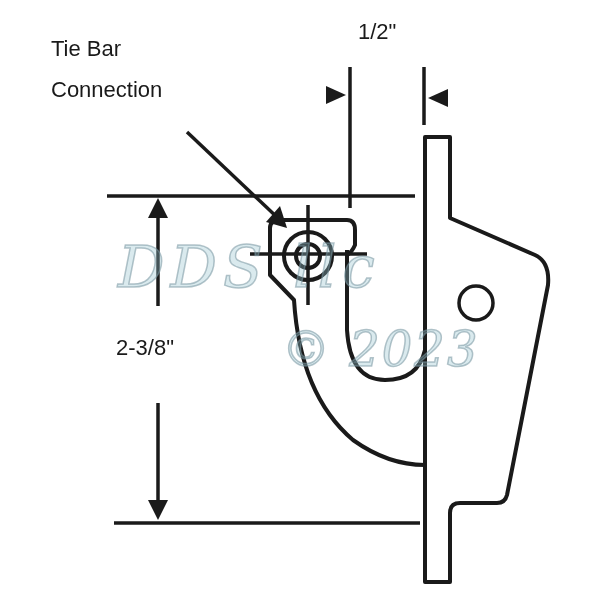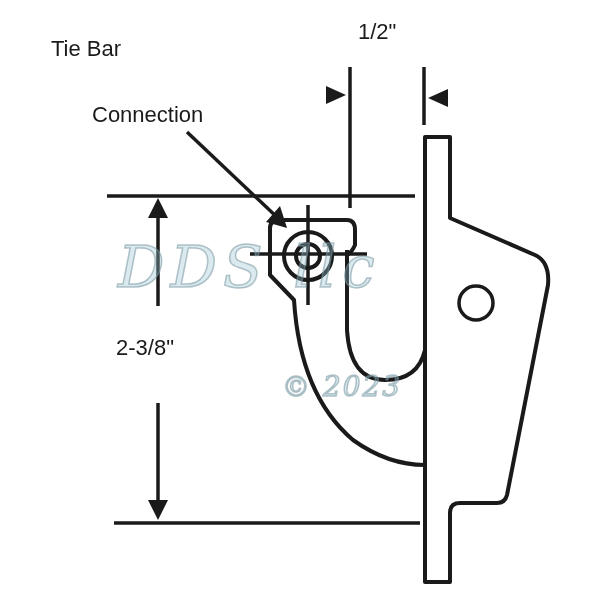--- a/index.html
+++ b/index.html
@@ -44,18 +44,18 @@
   <g fill="#1a1a1a" stroke="none">
     <polygon points="158,198 148,218 168,218"></polygon>
     <polygon points="158,520 148,500 168,500"></polygon>
     <polygon points="346,95 326,86 326,104"></polygon>
     <polygon points="428,98 448,89 448,107"></polygon>
     <polygon points="287,228 266,222 280,206"></polygon>
   </g>
 </svg>
 
 <div class="wm" style="left:118px; top:238px; font-size:58px; letter-spacing:6px;">DDS llc</div>
-<div class="wm" style="left:282px; top:325px; font-size:28px; letter-spacing:2px;margin-top:48px;">© 2023</div>
+<div class="wm" style="left:282px; top:325px; font-size:48px; letter-spacing:2px;">© 2023</div>
 
 <div class="lbl" style="left:51px; top:38px;">Tie Bar</div>
-<div class="lbl" style="left:51px; top:104px;margin-left:41px;">Connection</div>
+<div class="lbl" style="left:51px; top:79px;">Connection</div>
 <div class="lbl" style="left:358px; top:21px;">1/2"</div>
 <div class="lbl" style="left:116px; top:337px;">2-3/8"</div>
 
 </body></html>

